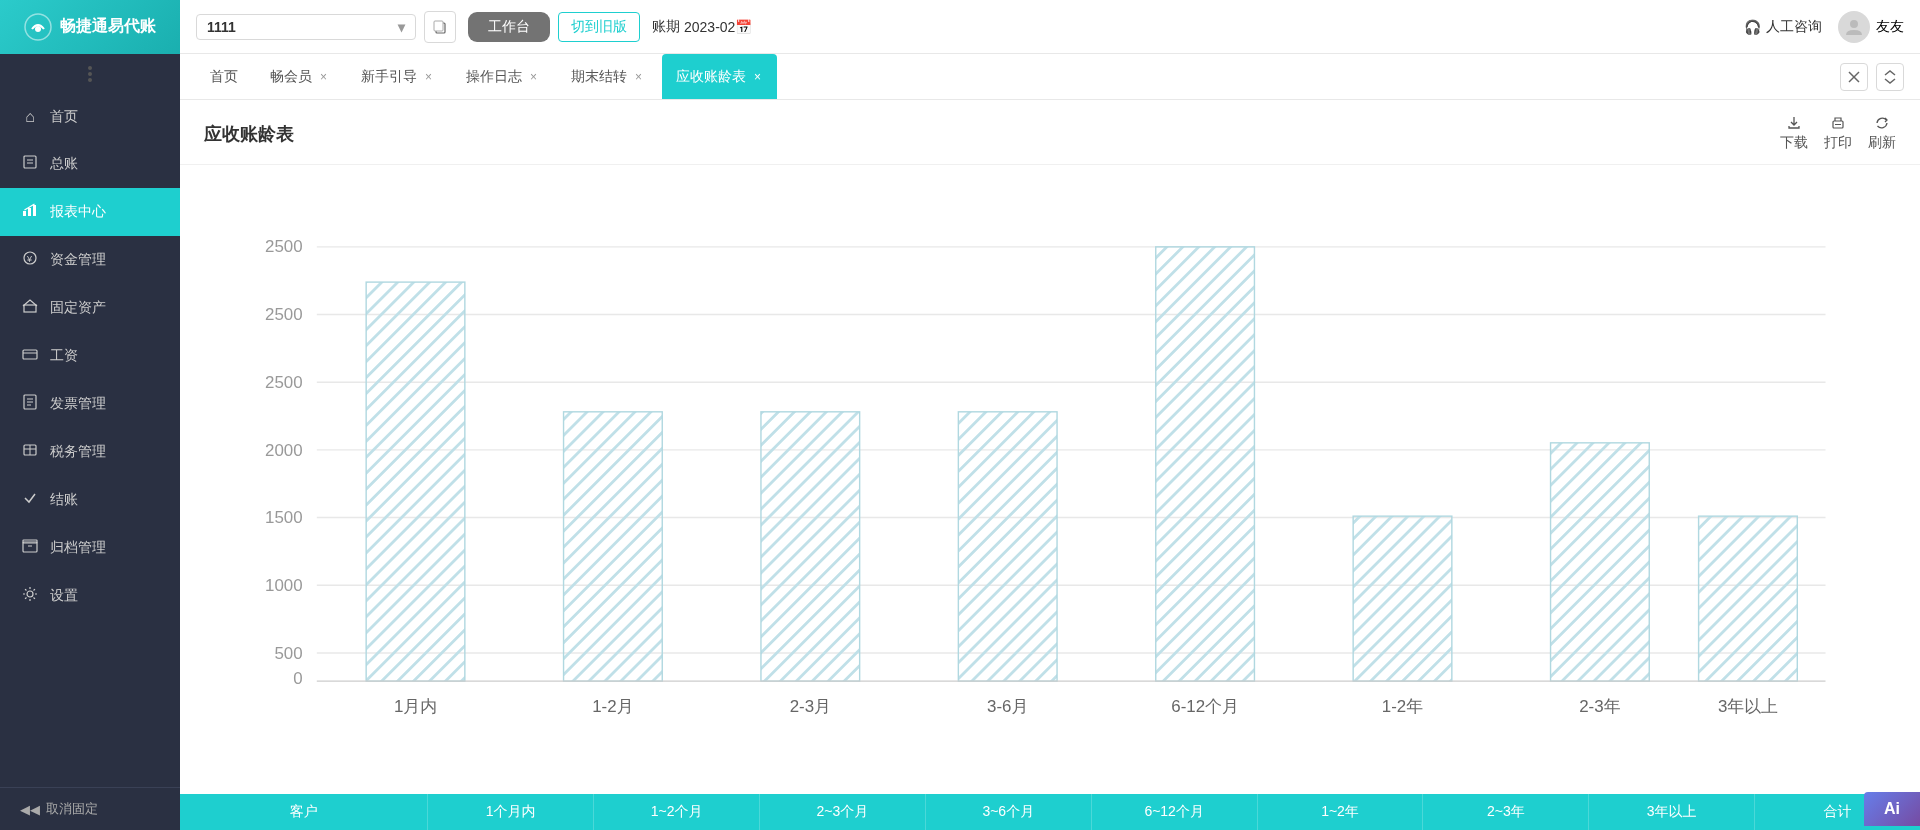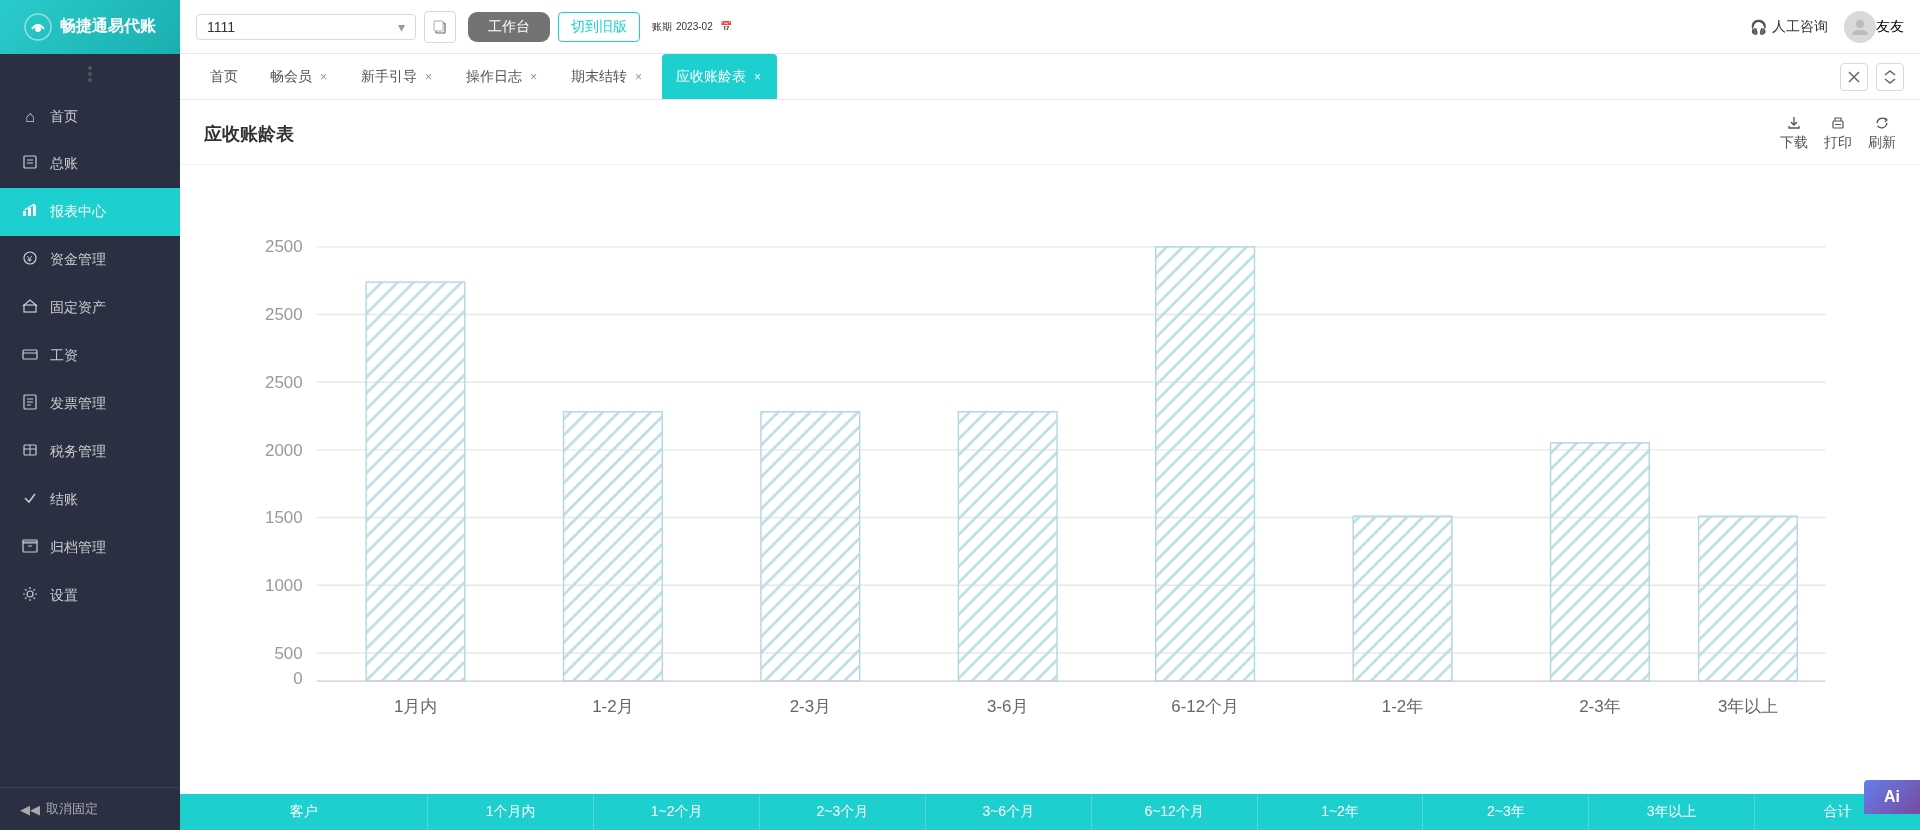--- a/index.html
+++ b/index.html
@@ -42,20 +42,21 @@
     }
     .company-selector {
       display: flex;
       align-items: center;
       border: 1px solid #d9d9d9;
       border-radius: 4px;
       padding: 4px 10px;
       cursor: pointer;
       min-width: 220px;
       background: #fff;
+      font-weight: bold;
     }
     .company-name {
       flex: 1;
       font-size: 14px;
       color: #333;
     }
     .chevron-icon { color: #999; margin-left: 8px; }
     .copy-icon-btn {
       width: 32px;
       height: 32px;
@@ -87,43 +88,44 @@
       background: #fff;
       cursor: pointer;
       margin-left: 8px;
       font-size: 14px;
     }
     .period-area {
       display: flex;
       align-items: center;
       margin-left: 12px;
       color: #333;
-      font-size: 10px;
+      font-size: 14px;
       justify-content: flex-end;
     }
     .period-label { margin-right: 4px; }
-    .period-value { font-weight: 500; margin-right: 8px; }
+    .period-value { font-weight: 500; margin-right: 0; }
     .calendar-icon { color: #666; cursor: pointer; }
     .header-right {
       margin-left: auto;
       display: flex;
       align-items: center;
       gap: 16px;
     }
     .consult-btn {
       display: flex;
       align-items: center;
       gap: 4px;
       color: #333;
       cursor: pointer;
       font-size: 14px;
     }
     .user-area {
       display: flex;
       align-items: center;
+      gap: 6px;
       cursor: pointer;
     }
     .user-avatar {
       width: 32px;
       height: 32px;
       border-radius: 50%;
       background: #d9d9d9;
       display: flex;
       align-items: center;
       justify-content: center;
@@ -313,21 +315,21 @@
       color: #fff;
       font-size: 14px;
       border-right: 1px solid rgba(255,255,255,0.2);
     }
     .table-col:last-child { border-right: none; }
     .table-col.first { flex: 1.5; }
 
     
     .ai-badge {
       position: fixed;
-      bottom: 16px;
+      bottom: 4px;
       right: 0;
       background: linear-gradient(135deg, #667eea 0%, #764ba2 100%);
       color: #fff;
       padding: 8px 20px;
       font-size: 16px;
       font-weight: bold;
       cursor: pointer;
       border-radius: 4px 0 0 0;
     }
   </style>

